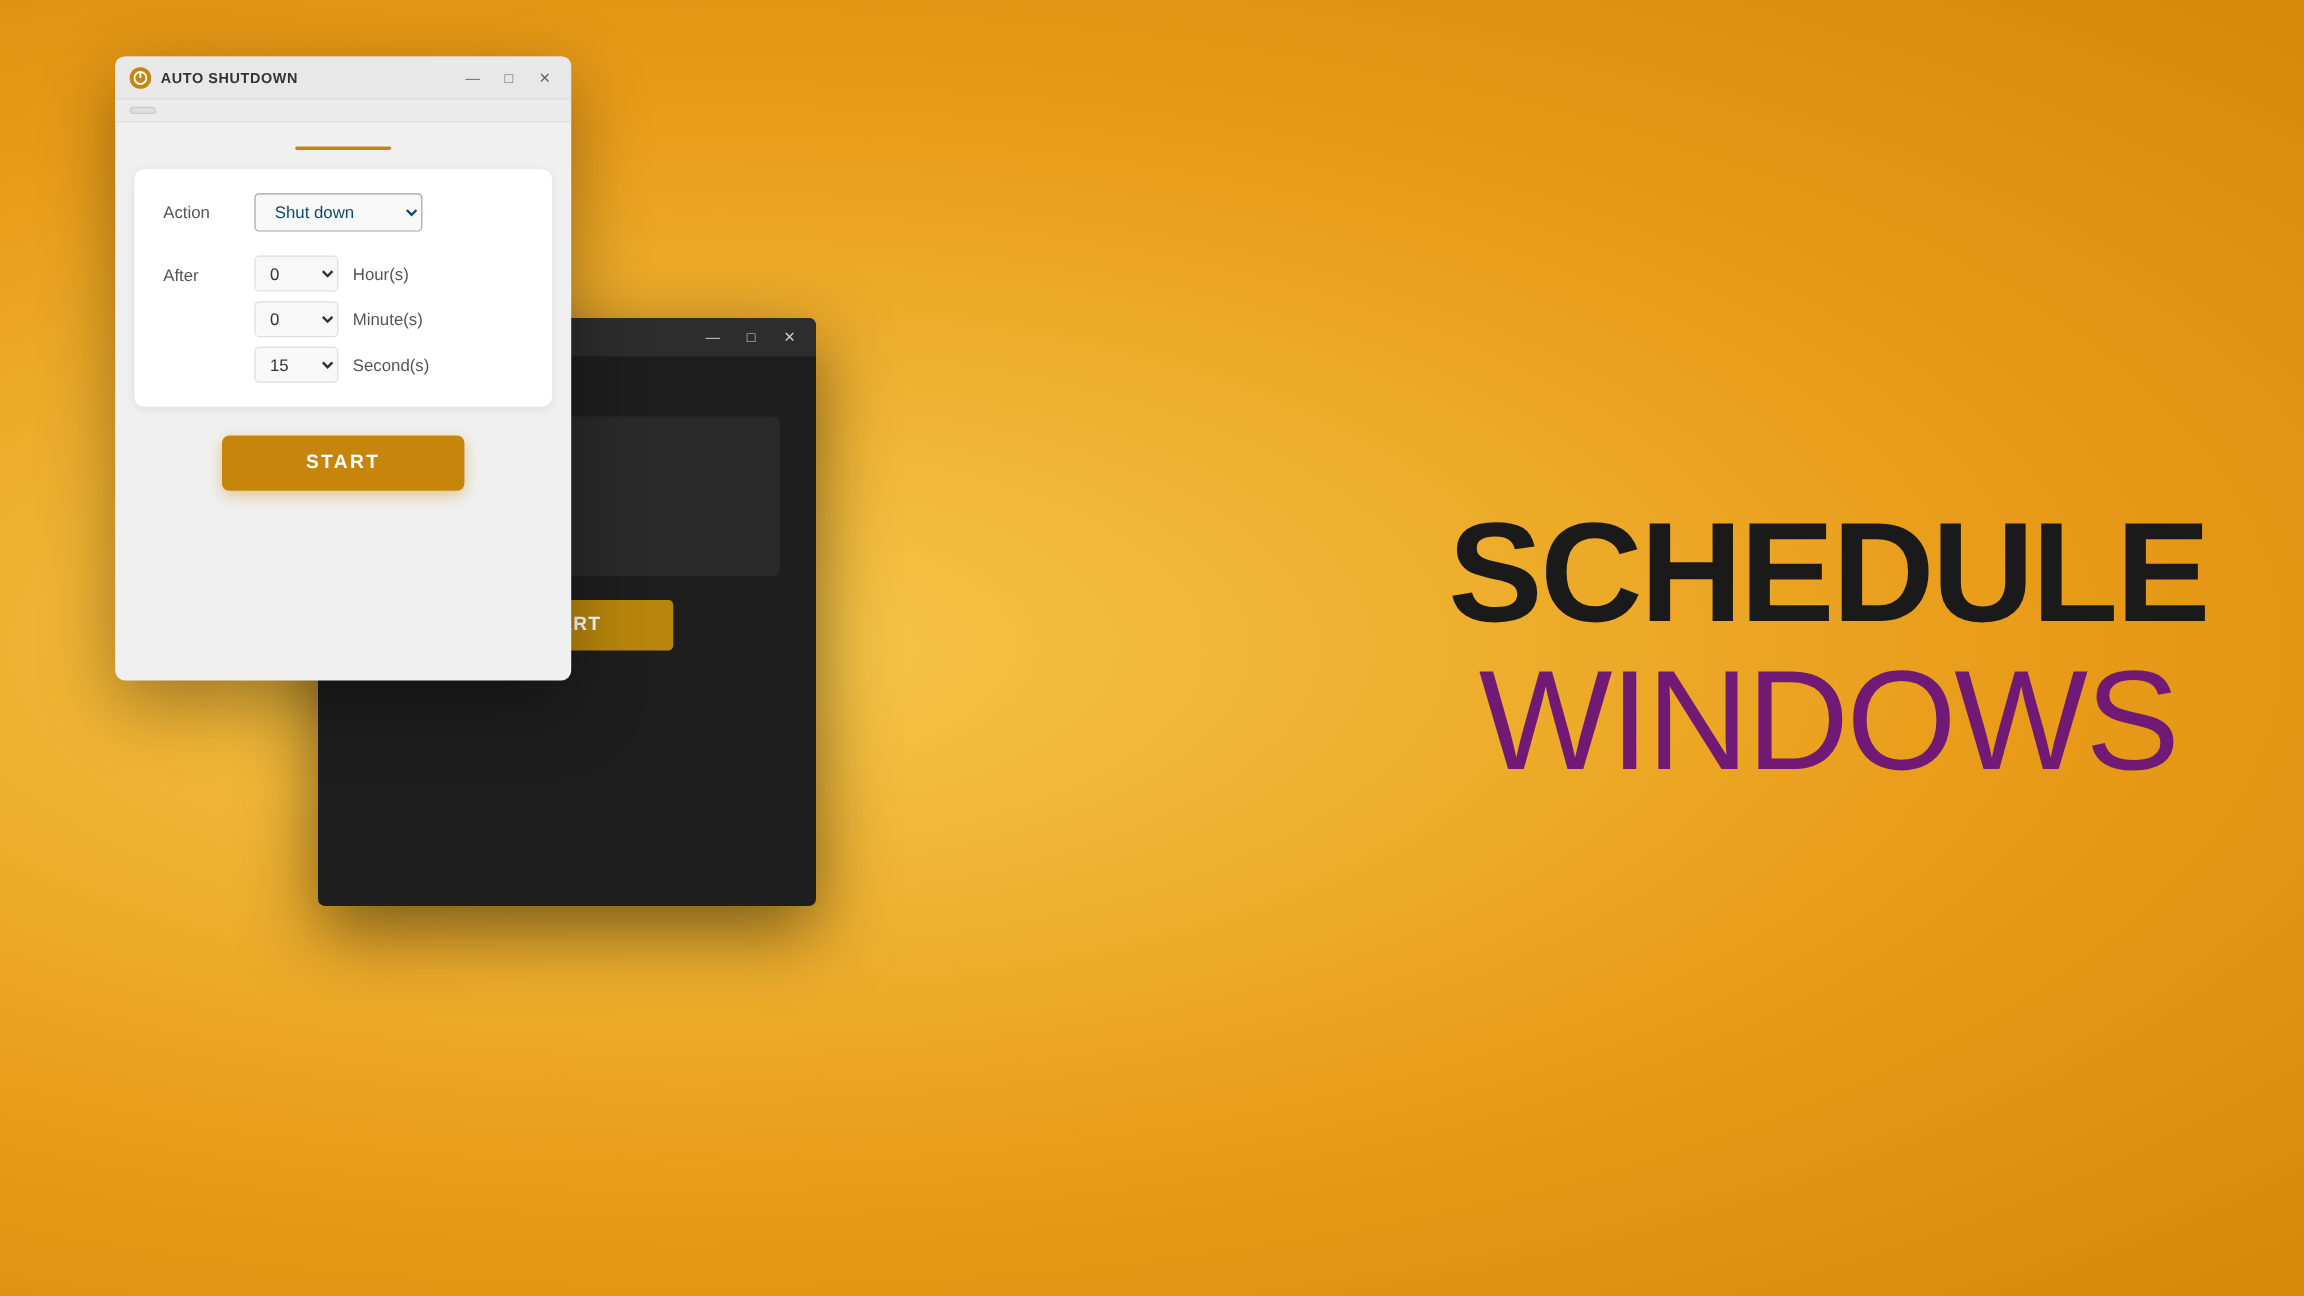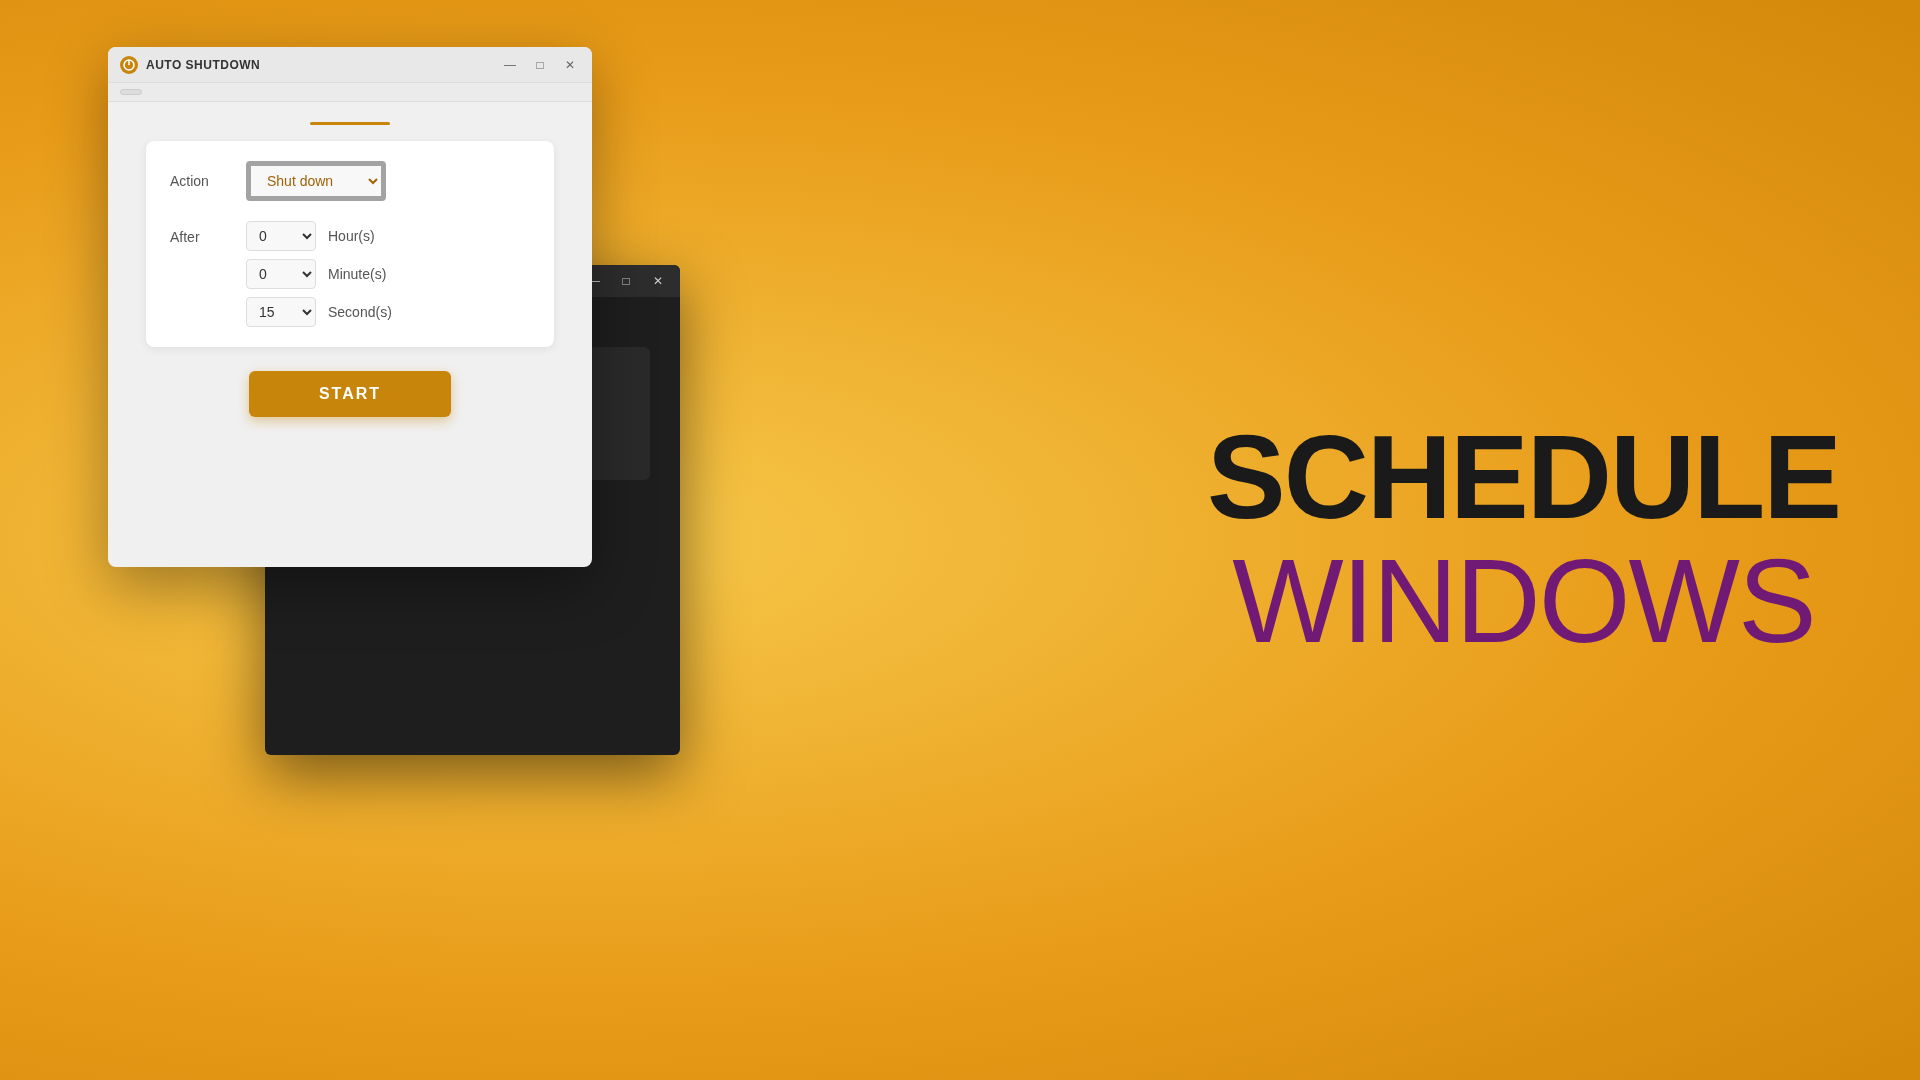--- a/index.html
+++ b/index.html
@@ -139,27 +139,26 @@
       font-weight: bold;
       letter-spacing: 1px;
       cursor: pointer;
     }
 
     
     .light-window {
       position: absolute;
       left: 96px;
       top: 47px;
-      width: 484px;
+      width: 380px;
       height: 520px;
       background: #f0f0f0;
       border-radius: 8px;
       box-shadow: 0 20px 60px rgba(0,0,0,0.35);
       overflow: hidden;
-      margin-left: 12px;
     }
 
     .light-window-titlebar {
       display: flex;
       align-items: center;
       height: 36px;
       background: #e8e8e8;
       padding: 0 12px;
       border-bottom: 1px solid #ddd;
       position: relative;
@@ -225,21 +224,21 @@
     
     .accent-line {
       width: 80px;
       height: 3px;
       background: #c8850b;
       margin: 20px auto 16px;
       border-radius: 2px;
     }
 
     .light-window-content {
-      padding: 0 38px 20px;
+      padding: 0 16px 20px;
     }
 
     .action-card {
       background: #fff;
       border-radius: 8px;
       padding: 20px 24px;
       margin-bottom: 24px;
       box-shadow: 0 2px 8px rgba(0,0,0,0.08);
     }
 
@@ -251,25 +250,25 @@
     }
 
     .action-label {
       font-size: 14px;
       color: #555;
       width: 60px;
     }
 
     .action-select {
       background: #f8f8f8;
-      border: 5px solid #a3a3a3;
+      border: 1px solid #a3a3a3;
       border-radius: 4px;
       padding: 6px 12px;
       font-size: 14px;
-      color: #a16207;
+      color: #0c4a6e;
       width: 140px;
       cursor: pointer;
     }
 
     .after-label {
       font-size: 14px;
       color: #555;
       width: 60px;
       align-self: flex-start;
       padding-top: 8px;

